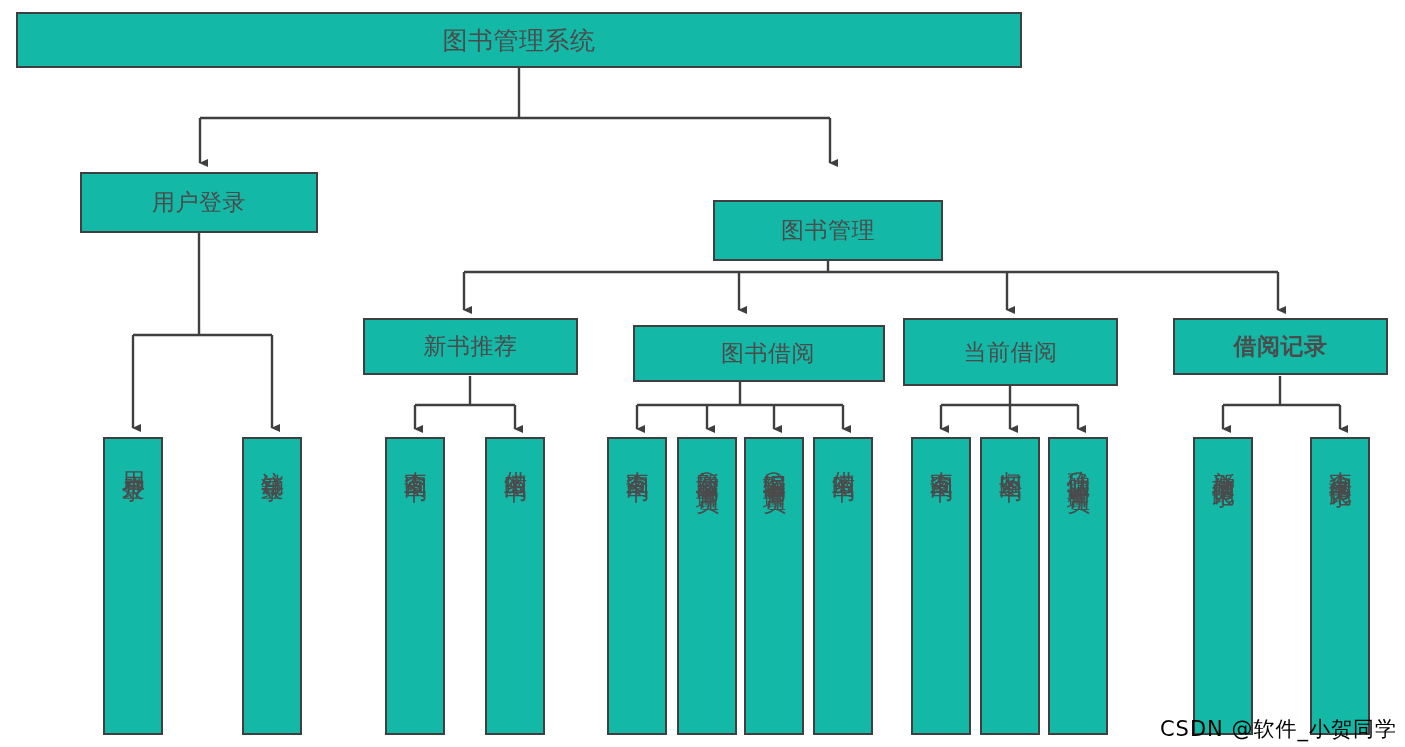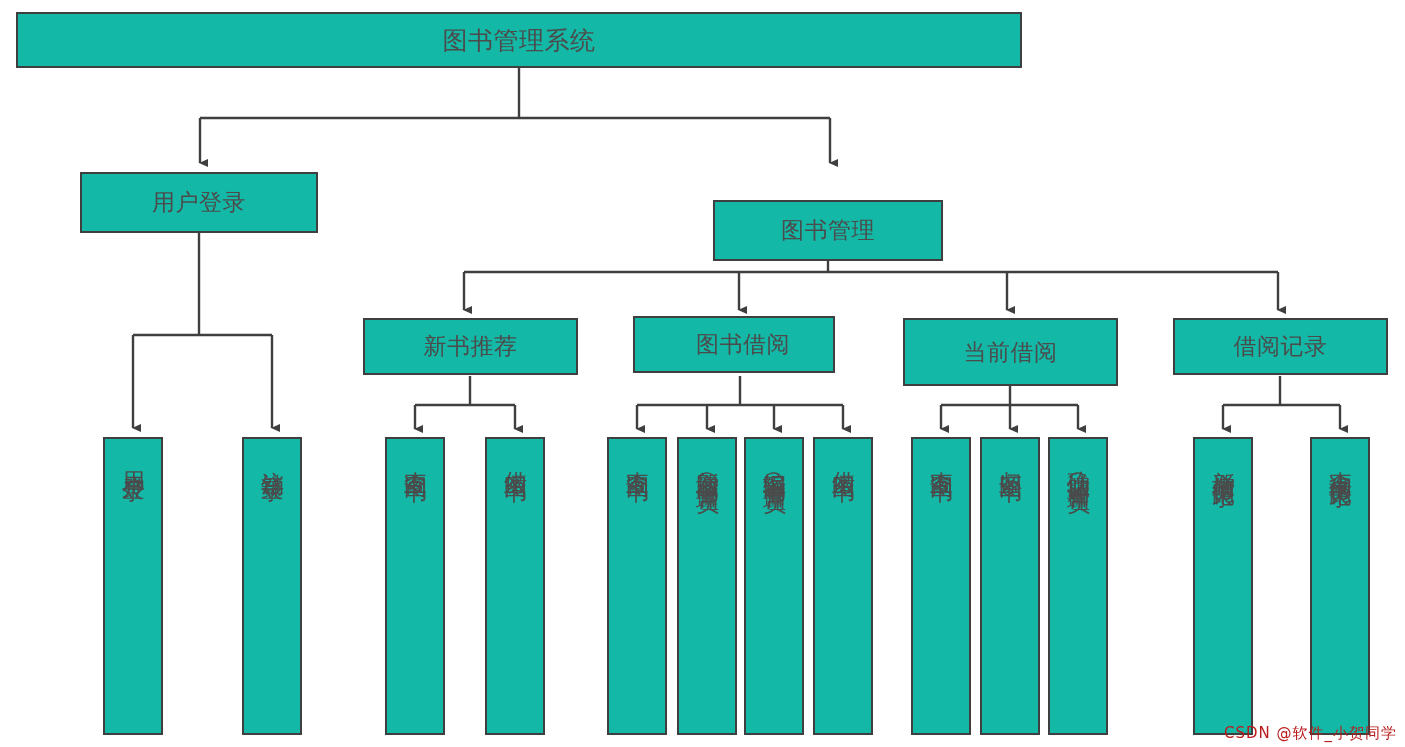--- a/index.html
+++ b/index.html
@@ -57,22 +57,22 @@
     font-size:23px;
     line-height:1.12;
     letter-spacing:3px;
     white-space:nowrap;
     margin:0 auto;
   }
   .watermark{
     position:absolute;
     right:8px;
     bottom:4px;
-    font-size:15px;
-    color:#b91c1c;
+    font-size:21px;
+    color:#000000;
     letter-spacing:1px;
     white-space:nowrap;
     user-select:none;
   }
 </style>
 </head>
 <body>
 
 <div id="canvas">
 
@@ -134,27 +134,27 @@
   <div class="node h" style="left:80px; top:172px; width:238px; height:61px;">
     <span class="lbl">用户登录</span>
   </div>
   <div class="node h" style="left:713px; top:172px; width:230px; height:61px;margin-top:28px;">
     <span class="lbl">图书管理</span>
   </div>
 
   <div class="node h" style="left:363px; top:318px; width:215px; height:57px;justify-content:center;">
     <span class="lbl">新书推荐</span>
   </div>
-  <div class="node h" style="left:633px; top:316px; width:202px; height:57px;padding-left:18px;">
+  <div class="node h" style="left:633px; top:325px; width:252px; height:57px;padding-left:18px;">
     <span class="lbl">图书借阅</span>
   </div>
   <div class="node h" style="left:903px; top:318px; width:215px; height:68px;">
     <span class="lbl">当前借阅</span>
   </div>
-  <div class="node h" style="left:1173px; top:318px; width:215px; height:57px;">
+  <div class="node h" style="left:1173px; top:318px; width:215px; height:57px;font-weight:bold;">
     <span class="lbl">借阅记录</span>
   </div>
 
   <div class="node v" style="left:103px; top:437px; width:60px; height:298px;">
     <span class="lbl">用户登录</span>
   </div>
   <div class="node v" style="left:242px; top:437px; width:60px; height:298px;">
     <span class="lbl">注销登录</span>
   </div>
 

